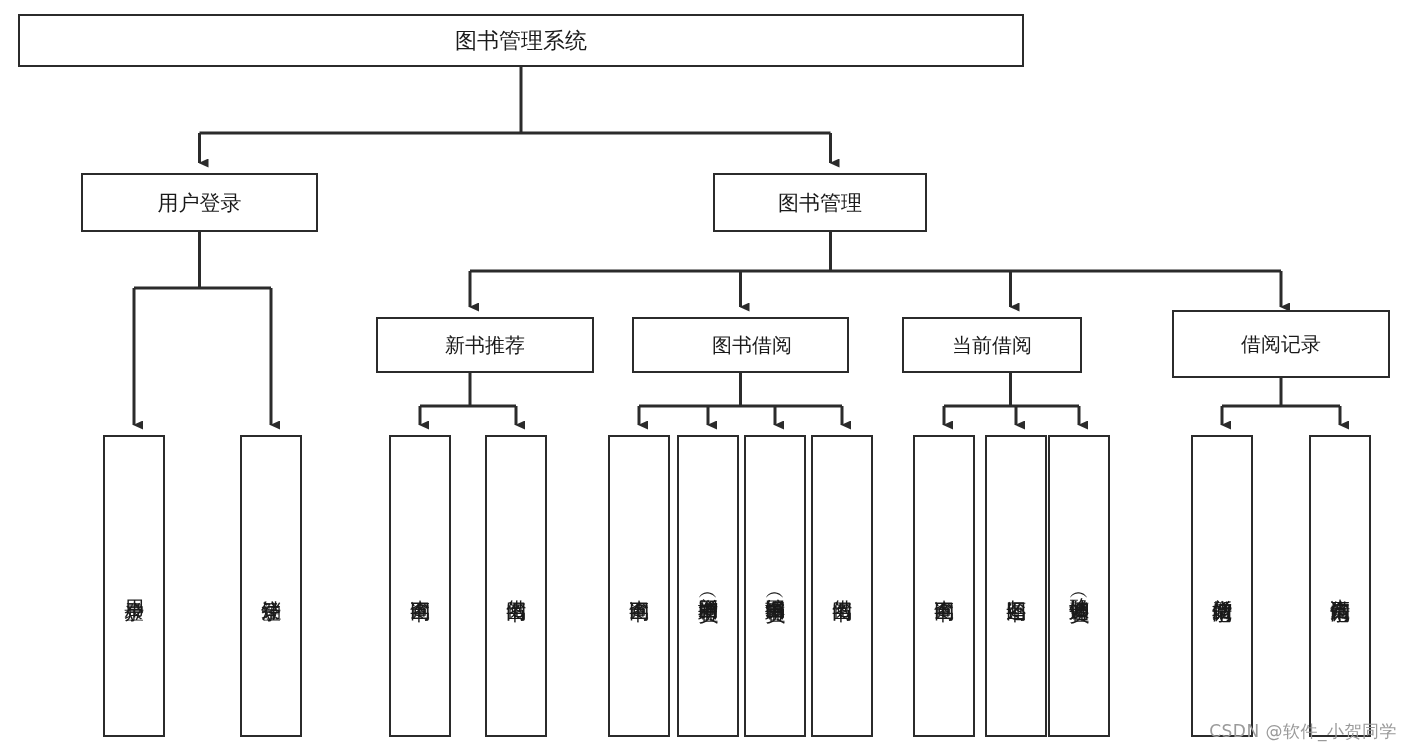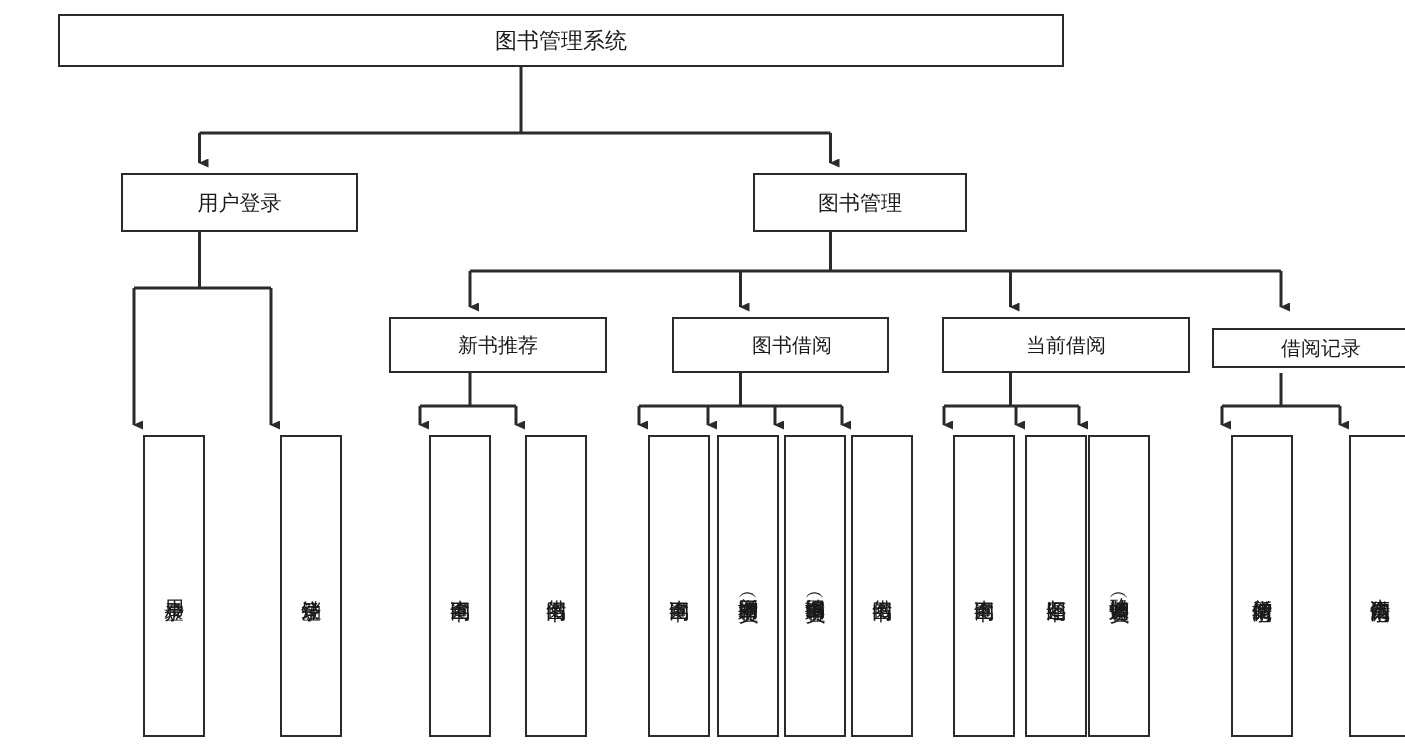--- a/index.html
+++ b/index.html
@@ -30,21 +30,20 @@
     position: absolute;
     box-sizing: border-box;
     border: 2px solid #2b2b2b;
     background: #ffffff;
     display: flex;
     align-items: center;
     justify-content: center;
     text-align: center;
     color: #1a1a1a;
     z-index: 2;
-    margin-left: 40px;
   }
   .node.root {
     font-size: 22px;
   }
   .node.level1 {
     font-size: 21px;
   }
   .node.level2 {
     font-size: 20px;
   }
@@ -124,30 +123,30 @@
   <div id="nodes">
       <div class="node root" style="left: 18px; top: 14px; width: 1006px; height: 53px;">
         <span class="label">图书管理系统</span>
       </div>
       <div class="node level1" style="left: 81px; top: 173px; width: 237px; height: 59px;">
         <span class="label">用户登录</span>
       </div>
       <div class="node level1" style="left: 713px; top: 173px; width: 214px; height: 59px;">
         <span class="label">图书管理</span>
       </div>
-      <div class="node level2" style="left: 349px; top: 317px; width: 218px; height: 56px;">
+      <div class="node level2" style="left: 376px; top: 317px; width: 218px; height: 56px;">
         <span class="label">新书推荐</span>
       </div>
       <div class="node level2" style="left: 632px; top: 317px; width: 217px; height: 56px; padding-left: 23px;">
         <span class="label">图书借阅</span>
       </div>
-      <div class="node level2" style="left: 902px; top: 317px; width: 248px; height: 56px;">
+      <div class="node level2" style="left: 902px; top: 317px; width: 180px; height: 56px;">
         <span class="label">当前借阅</span>
       </div>
-      <div class="node level2" style="left: 1172px; top: 328px; width: 218px; height: 40px; justify-content: center;">
+      <div class="node level2" style="left: 1172px; top: 310px; width: 218px; height: 68px; justify-content: center;">
         <span class="label">借阅记录</span>
       </div>
       <div class="node leaf" style="left: 103px; top: 435px; width: 62px; height: 302px;">
         <span class="label">用户登录</span>
       </div>
       <div class="node leaf" style="left: 240px; top: 435px; width: 62px; height: 302px;">
         <span class="label">注销登录</span>
       </div>
       <div class="node leaf" style="left: 389px; top: 435px; width: 62px; height: 302px;">
         <span class="label">查询图书</span>
@@ -177,13 +176,14 @@
         <span class="label">确认归还（管理员）</span>
       </div>
       <div class="node leaf" style="left: 1191px; top: 435px; width: 62px; height: 302px;">
         <span class="label">新增借阅记录</span>
       </div>
       <div class="node leaf" style="left: 1309px; top: 435px; width: 62px; height: 302px;">
         <span class="label">查询借阅记录</span>
       </div>
     </div>
 
+  <div id="watermark">CSDN @软件_小贺同学</div>
 </div>
 
 </body></html>

